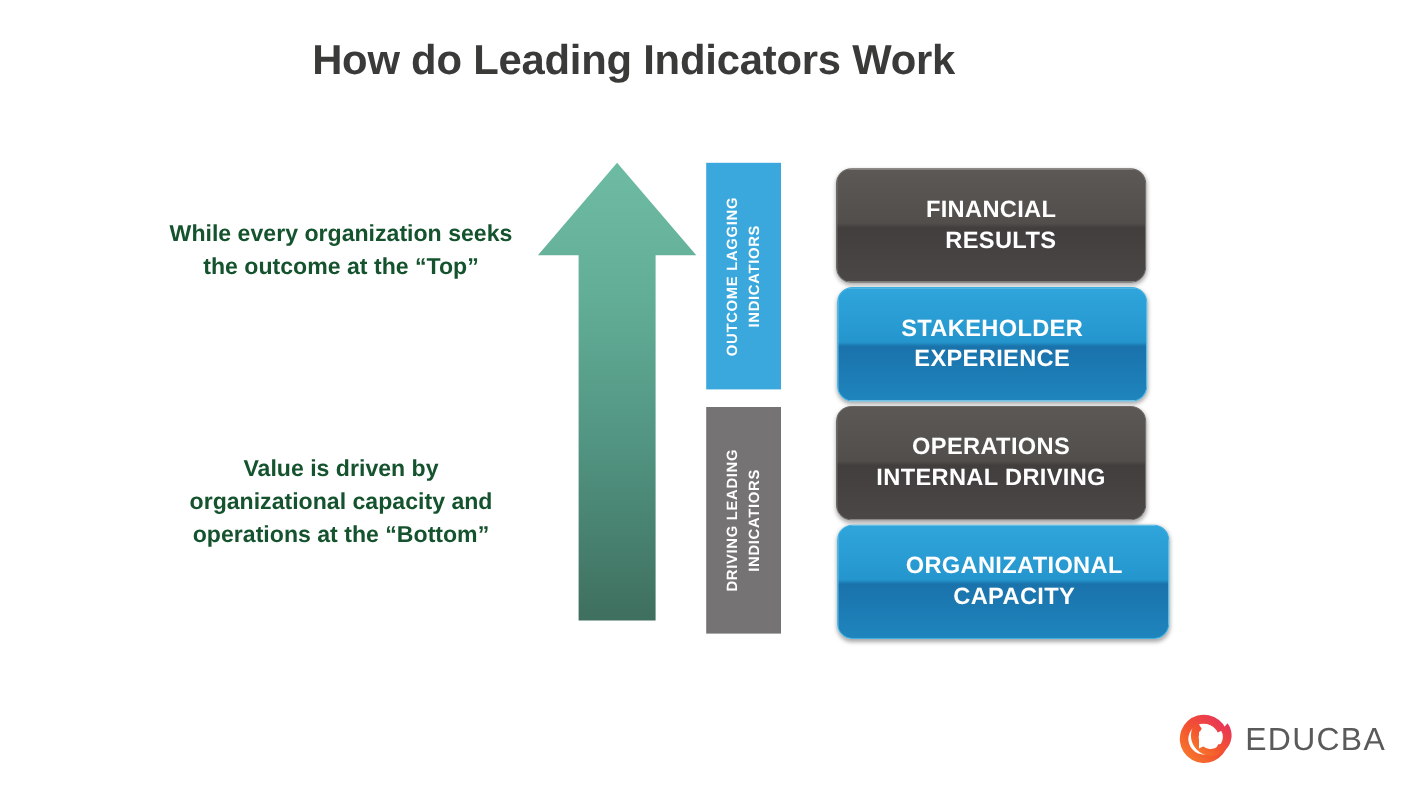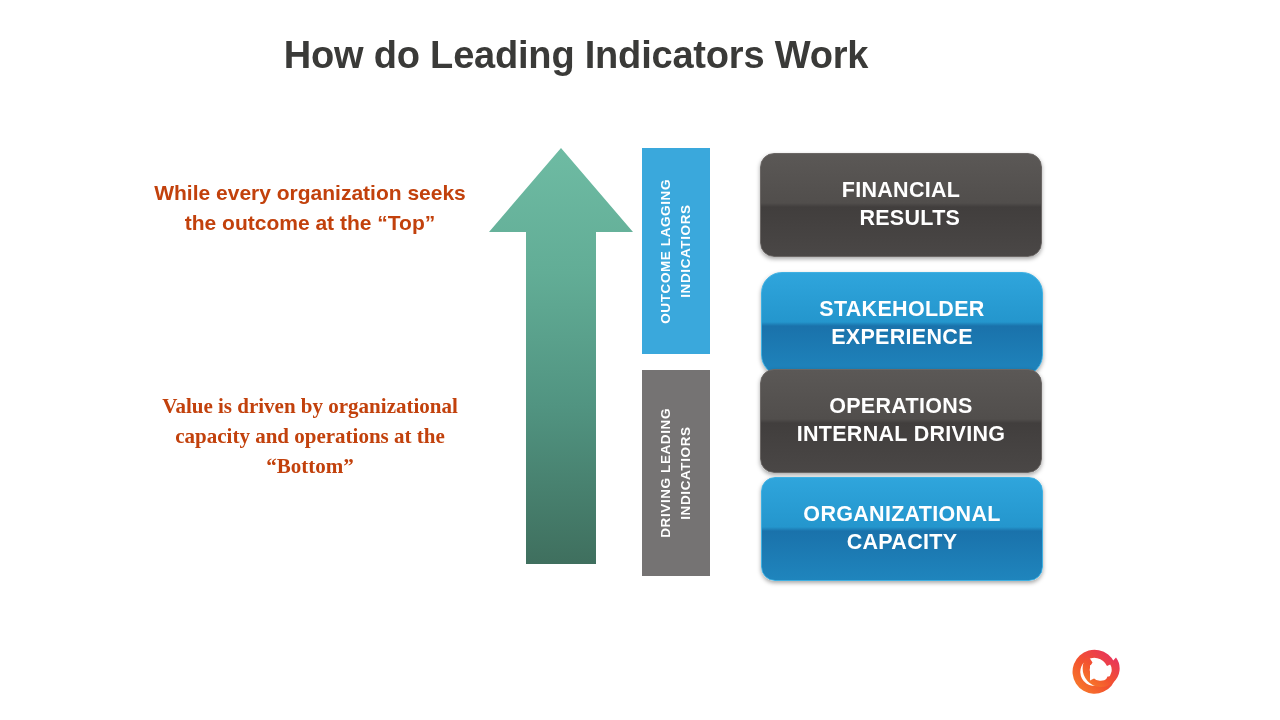--- a/index.html
+++ b/index.html
@@ -28,33 +28,33 @@
     color: #3a3a38;
     letter-spacing: -0.2px;
   }
 
   
   .side-note {
     position: absolute;
     text-align: center;
     font-size: 21px;
     font-weight: bold;
-    color: #c2410c;
+    color: #14532d;
     line-height: 1.42;
+    margin-top: 20px;
   }
   #note-top {
     left: 142px;
     top: 178px;
     width: 336px;
   }
   #note-bottom {
     left: 150px;
     top: 392px;
     width: 320px;
-    font-family: Liberation Serif, serif;
   }
 
   
   #arrow-wrap {
     position: absolute;
     left: 486px;
     top: 142px;
     width: 150px;
     height: 428px;
   }
@@ -118,23 +118,23 @@
   }
   .pill.dark {
     background: linear-gradient(180deg, #5b5856 0%, #514e4c 48%, #413e3d 52%, #4a4746 100%);
     border: 1px solid #6b6765;
   }
   .pill.blue {
     background: linear-gradient(180deg, #2fa5dc 0%, #2496cd 48%, #1a72ab 52%, #1f85bd 100%);
     border: 1px solid #3fb0e2;
   }
   #pill-financial     { top: 153px; text-align: right; }
-  #pill-stakeholder   { top: 272px; left: 761px; border-radius: 21px; }
+  #pill-stakeholder   { top: 261px; left: 761px; }
   #pill-operations    { top: 369px; }
-  #pill-organizational{ top: 477px; left: 761px; }
+  #pill-organizational{ top: 477px; left: 761px; padding-left: 20px; }
 
   
   #logo {
     position: absolute;
     left: 1066px;
     top: 644px;
     width: 196px;
     height: 58px;
     display: flex;
     align-items: center;
@@ -202,13 +202,14 @@
         <stop offset="100%" stop-color="#e52e63"></stop>
       </linearGradient>
     </defs>
 
     <path d="M48.5,17.5 A22,22 0 1 0 50,31.5 L41.5,31.5 A14,14 0 1 1 41,21 Z" fill="url(#logoGrad)"></path>
 
     <path d="M50,12.5 A18.5,18.5 0 1 1 22,10.5 L26.5,17.5 A11,11 0 1 0 44,19 Z" fill="url(#logoGrad)"></path>
 
     <polygon points="24,20 40,27.5 24,35.5" fill="#ffffff"></polygon>
   </svg>
+  <span id="logo-word">EDUCBA</span>
 </div>
 
 </body></html>

